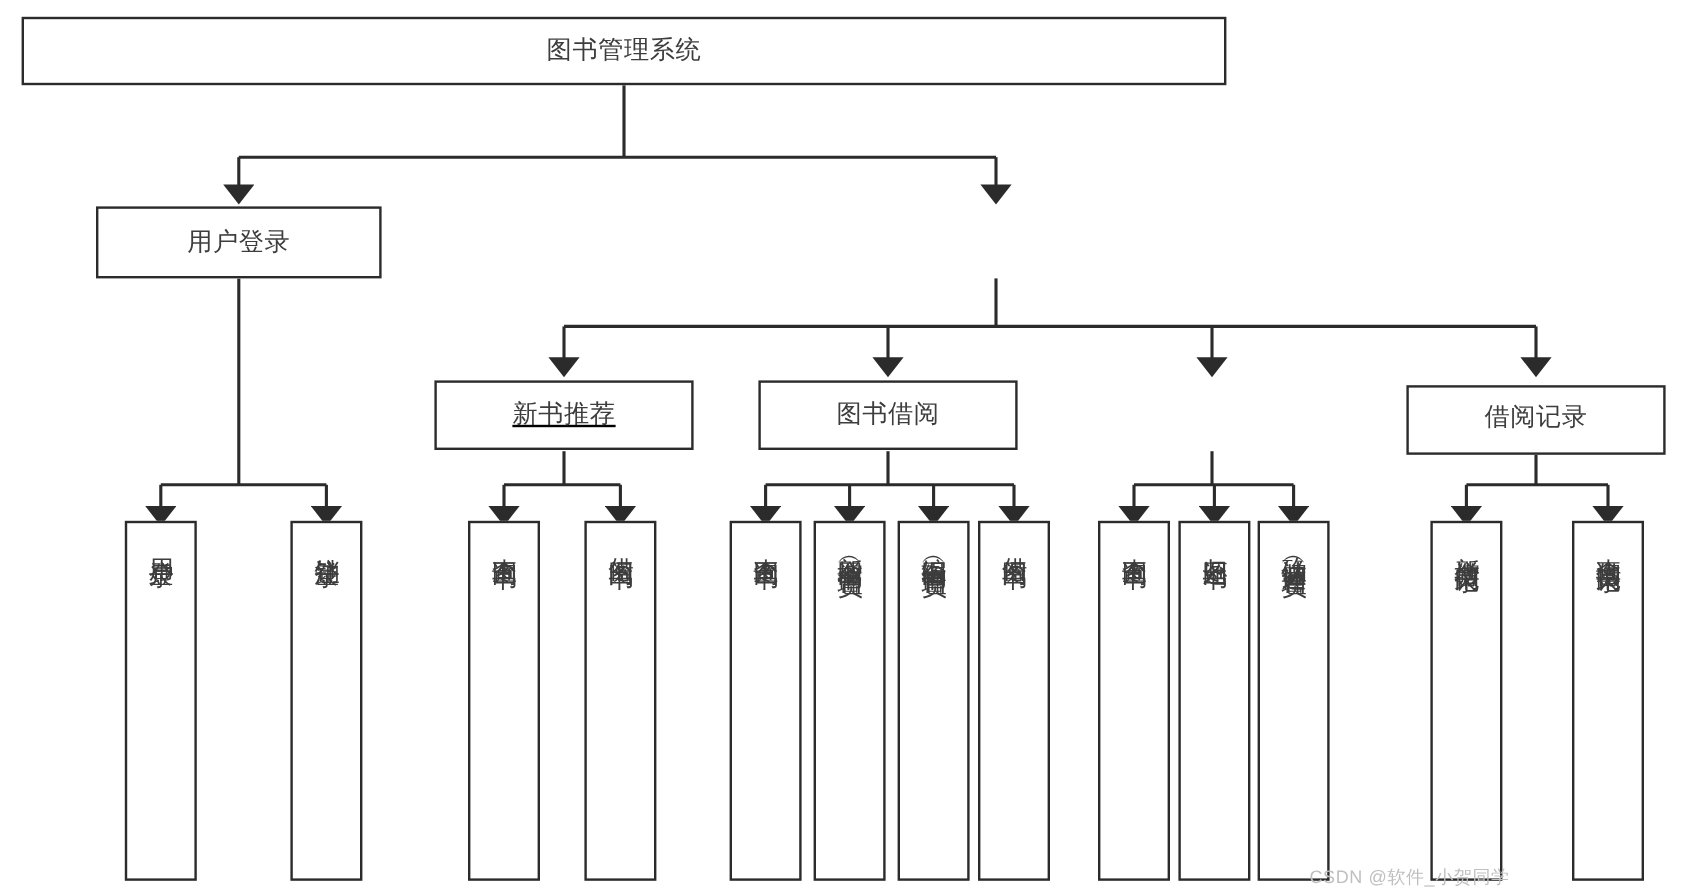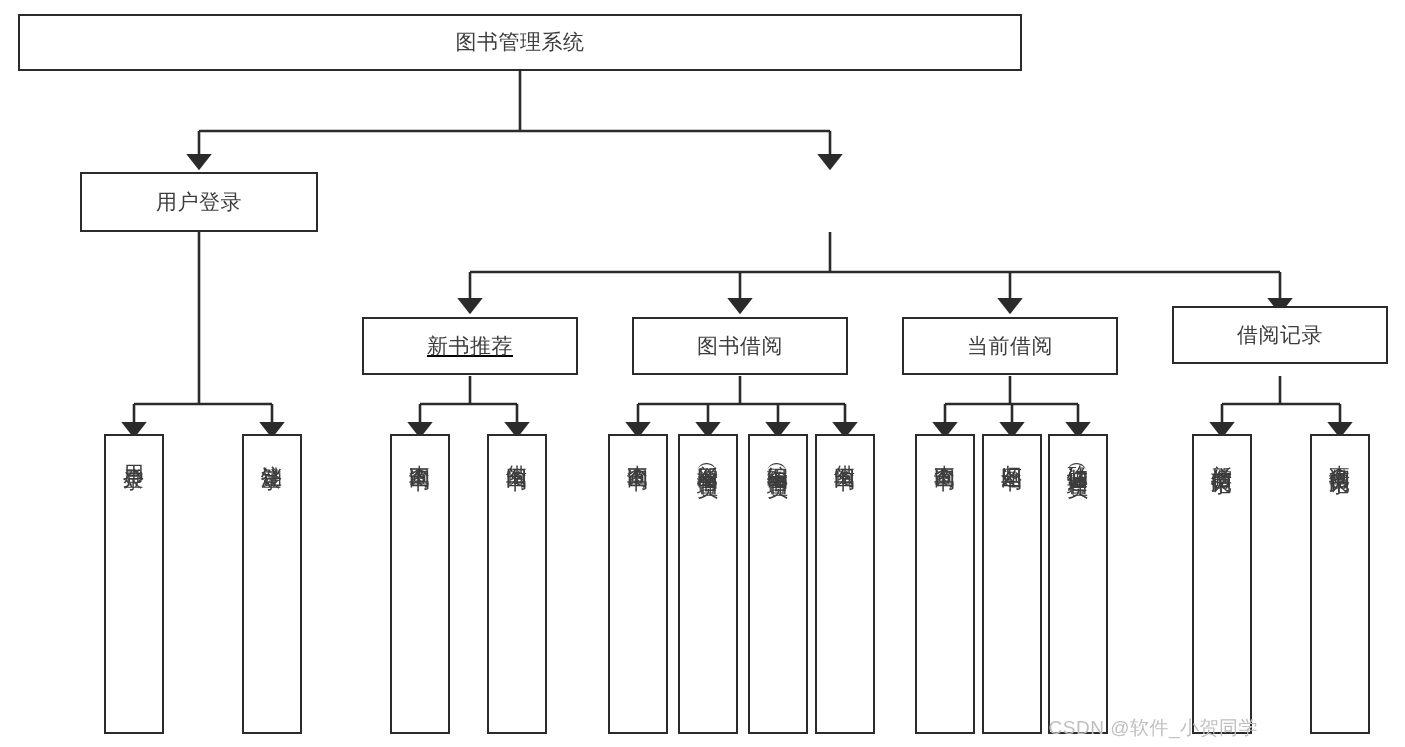--- a/index.html
+++ b/index.html
@@ -56,21 +56,21 @@
     white-space: nowrap;
     font-size: 21px;
     letter-spacing: 2px;
     line-height: 1;
   }
   .watermark {
     position: absolute;
     right: 8px;
     bottom: 6px;
     color: #bfbfbf;
-    font-size: 19px;
+    font-size: 15px;
     z-index: 5;
     white-space: nowrap;
     letter-spacing: 0.5px;
     user-select: none;
   }
 </style>
 </head>
 <body>
 
 <div id="diagram-root">
@@ -132,24 +132,21 @@
   <div class="node horizontal" style="left:80px; top:172px; width:238px; height:60px;">
     <span class="node-label">用户登录</span>
   </div>
 
   <div class="node horizontal" style="left:362px; top:317px; width:216px; height:58px;text-decoration:underline;">
     <span class="node-label">新书推荐</span>
   </div>
   <div class="node horizontal" style="left:632px; top:317px; width:216px; height:58px;">
     <span class="node-label">图书借阅</span>
   </div>
-  <div class="node horizontal" style="left:902px; top:317px; width:216px; height:58px;">
-    <span class="node-label">当前借阅</span>
-  </div>
-  <div class="node horizontal" style="left:1172px; top:306px; width:216px; height:58px;">
+  <div class="node horizontal" style="left:1172px; top:321px; width:216px; height:58px;font-family:Liberation Mono, monospace;">
     <span class="node-label">借阅记录</span>
   </div>
 
   <div class="node vertical" style="left:104px; top:434px; width:60px; height:300px;">
     <span class="node-label">用户登录</span>
   </div>
   <div class="node vertical" style="left:242px; top:434px; width:60px; height:300px;">
     <span class="node-label">注销登录</span>
   </div>
 

